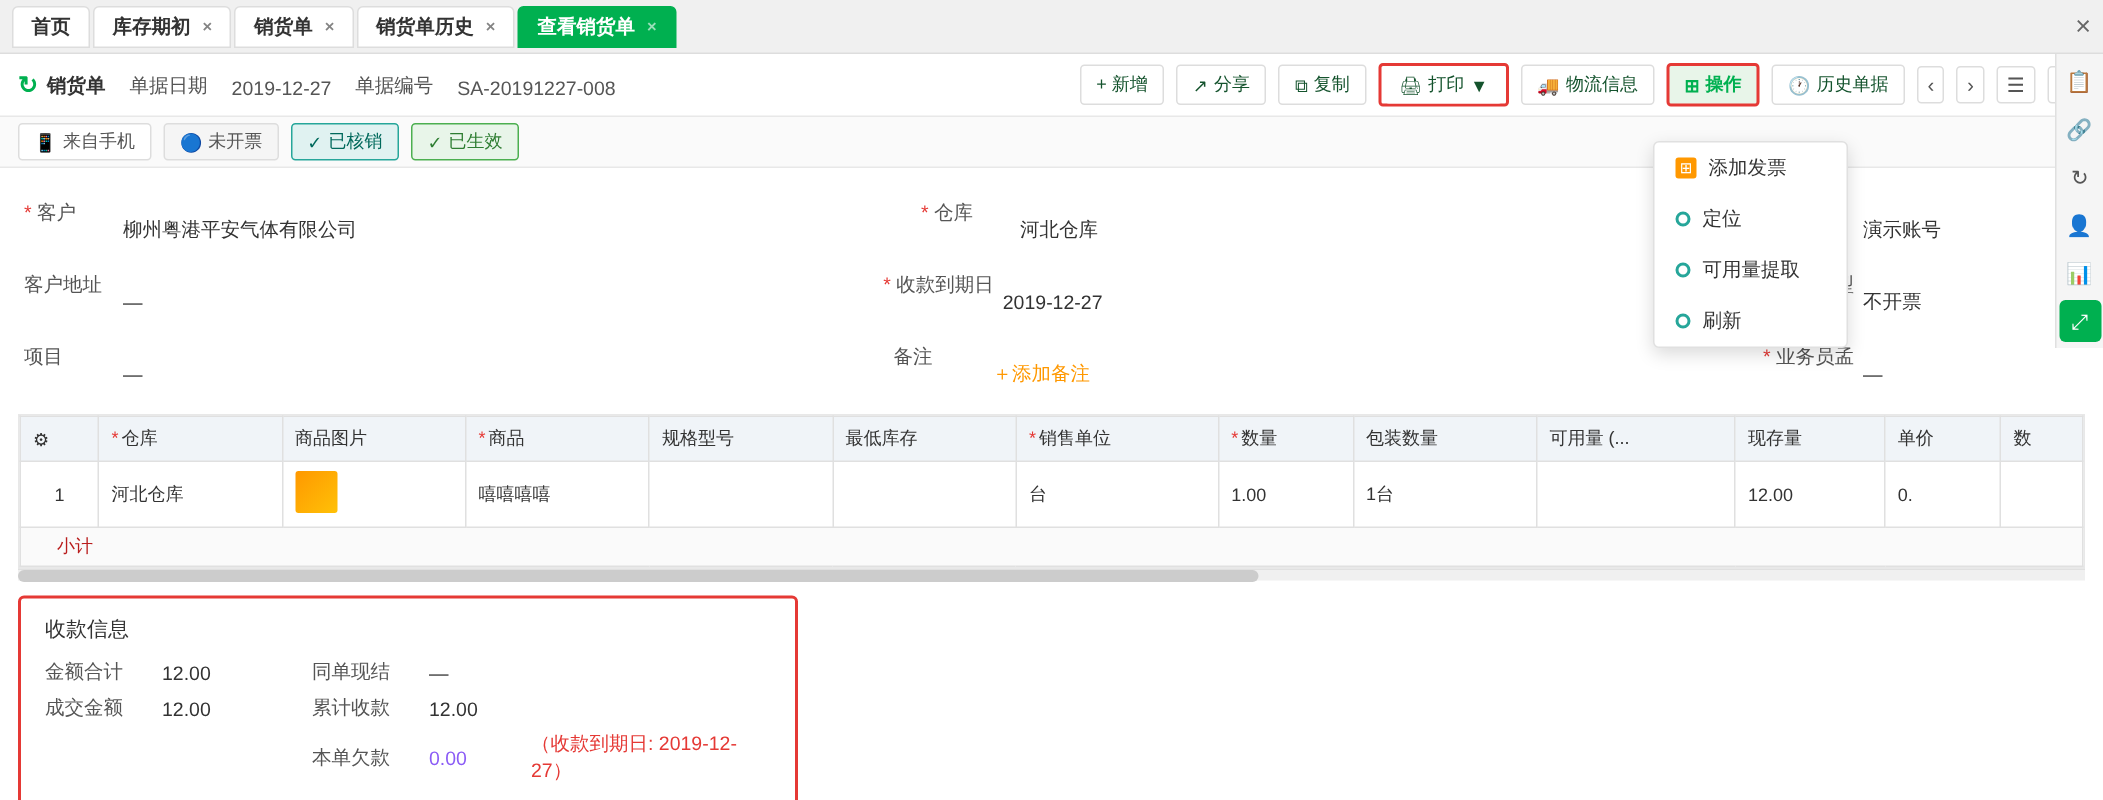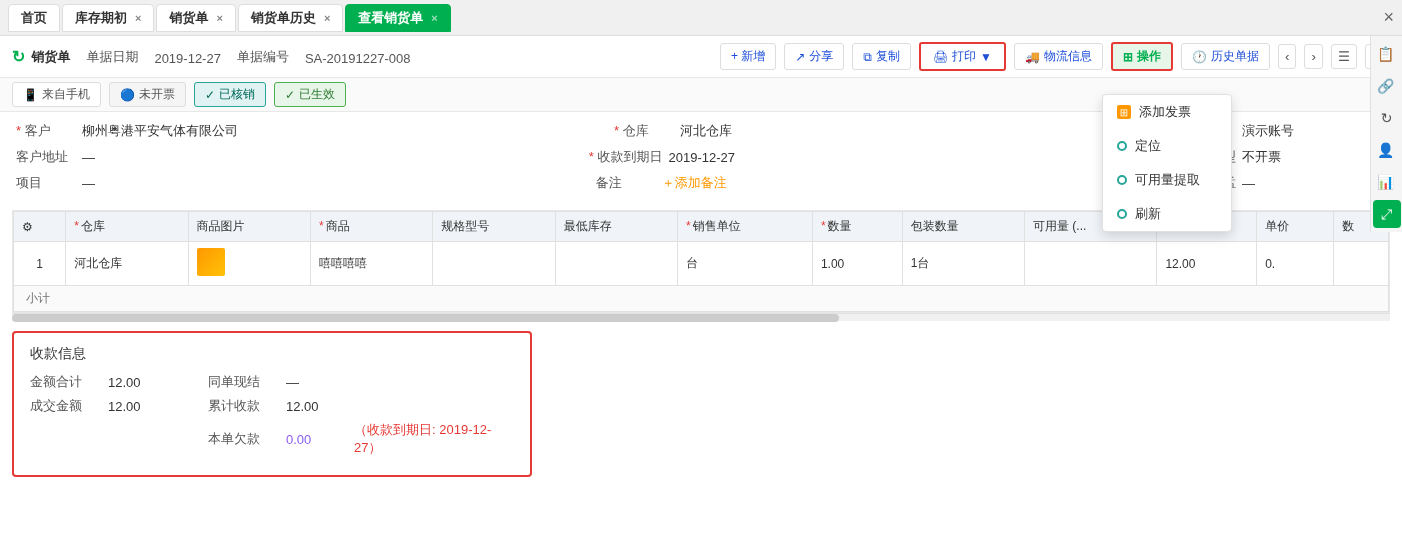--- a/index.html
+++ b/index.html
@@ -27,21 +27,21 @@
       display: flex; align-items: center; padding: 6px 12px; border-bottom: 1px solid #e8e8e8;
       background: #fff; gap: 16px;
     }
     .doc-title { display: flex; align-items: center; gap: 6px; font-weight: bold; color: #333; }
     .doc-title-icon { color: #00b050; font-size: 16px; }
     .doc-meta { display: flex; align-items: flex-end; gap: 16px; font-size: 13px; color: #555; }
     .doc-actions { margin-left: auto; display: flex; align-items: center; gap: 8px; }
     .btn-action {
       display: inline-flex; align-items: center; gap: 4px; padding: 4px 10px;
       border: 1px solid #ddd; border-radius: 3px; background: #fff; cursor: pointer;
-      font-size: 12px; color: #1d4ed8;
+      font-size: 12px; color: #14532d;
     }
     .btn-action.active, .btn-operation {
       background: #e8f5e9; border-color: #00b050; color: #00b050;
     }
     .btn-operation {
       background: #e8f5e9; border: 2px solid #e53935; color: #00b050; font-weight: bold;
     }
     .nav-arrow { padding: 4px 6px; border: 1px solid #ddd; border-radius: 3px; cursor: pointer; background: #fff; color: #555; }
 
     
@@ -56,21 +56,21 @@
     }
     .btn-toolbar.green { background: #e8f5e9; border-color: #4caf50; color: #2e7d32; }
     .btn-toolbar.gray { background: #f5f5f5; }
     .btn-toolbar.teal { background: #e0f2f1; border-color: #26a69a; color: #00695c; }
 
     
     .form-area { padding: 10px 16px; }
     .form-row { display: flex; align-items: center; margin-bottom: 8px; gap: 8px; flex-wrap: wrap; }
     .form-label { color: #555; min-width: 60px; }
     .form-label.required::before { content: "* "; color: #e53935; }
-    .form-value { color: #333; min-width: 120px; }
+    .form-value { color: #333; min-width: 120px; margin-top: 22px; }
     .form-group { display: flex; align-items: center; gap: 6px; margin-right: 24px; }
     .form-divider { flex: 1; }
 
     
     .table-container { border: 1px solid #e8e8e8; margin: 0 12px; }
     .data-table { width: 100%; border-collapse: collapse; }
     .data-table th {
       background: #f0f4f8; border: 1px solid #e0e0e0; padding: 6px 8px;
       font-size: 12px; font-weight: 500; text-align: left; white-space: nowrap;
     }
@@ -312,21 +312,21 @@
             <td></td>
             <td>台</td>
             <td>1.00</td>
             <td>1台</td>
             <td></td>
             <td>12.00</td>
             <td>0.</td>
             <td></td>
           </tr>
           <tr class="subtotal-row">
-            <td colspan="13" style="padding: 4px 12px; color:#737373;">小计</td>
+            <td colspan="13" style="padding: 4px 24px; color:#b91c1c;">小计</td>
           </tr>
         </tbody>
       </table>
     </div>
 
     <div class="scroll-indicator">
       <div class="scroll-thumb"></div>
     </div>
 
     <div class="info-box">

